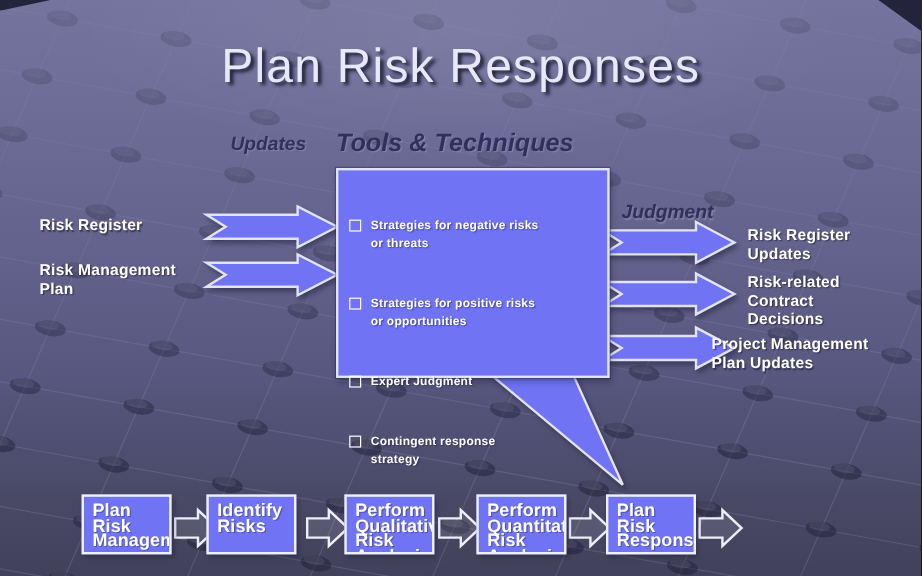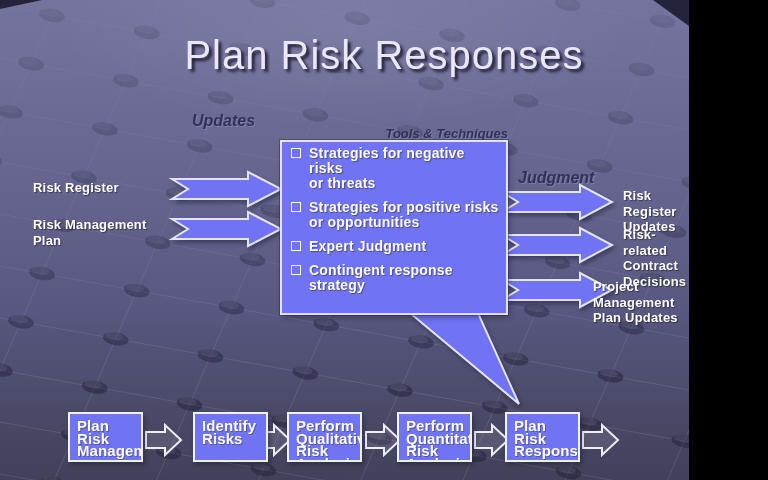--- a/index.html
+++ b/index.html
@@ -1,17 +1,17 @@
 <!DOCTYPE html>
 <html style="--shape-fill: #6f73f4; --shape-border: #e2e4f4; --title-text: #e8e8f8; --label-text: #30305e; --body-text: #ffffff; --background-top: #74749f; --background-bottom: #41415b;"><head>
 <meta charset="utf-8">
 <style>
   html,body{margin:0;padding:0;background:#000;}
   .slide{
-    position:relative;width:689px;height:480px;overflow:hidden;
+    position:relative;width:768px;height:480px;overflow:hidden;
     font-family:"Liberation Sans", sans-serif;
     background:
       radial-gradient(ellipse 60% 30% at 50% 6%, rgba(255,255,255,0.07), rgba(255,255,255,0) 70%),
       linear-gradient(180deg,#74749f 0%, #6d6d98 18%, #63638d 42%, #575780 65%, #4a4a68 85%, #41415b 100%);
   }
   .bg-pattern{
     position:absolute;left:0;top:0;width:768px;height:480px;
     -webkit-mask-image:linear-gradient(180deg, rgba(0,0,0,0.30) 0%, rgba(0,0,0,0.55) 45%, #000 78%);
     mask-image:linear-gradient(180deg, rgba(0,0,0,0.30) 0%, rgba(0,0,0,0.55) 45%, #000 78%);
   }
@@ -25,21 +25,21 @@
   .title{
     position:absolute;left:0;top:33px;width:768px;text-align:center;
     font-size:40px;letter-spacing:1px;color:var(--title-text,#e8e8f8);
     text-shadow:3px 3px 3px rgba(18,18,40,0.85);
   }
   .section-label{
     position:absolute;font-style:italic;font-weight:600;font-size:16px;
     color:var(--label-text,#30305e);text-shadow:1px 1px 1px rgba(255,255,255,0.18);
   }
   .lbl-inputs{left:192px;top:112px;}
-  .lbl-tools{left:280px;top:126px;width:228px;text-align:right;font-size:13px;}
+  .lbl-tools{left:280px;top:108px;width:228px;text-align:left;font-size:21px;}
   .lbl-outputs{left:518px;top:169px;}
 
   .io-text{
     position:absolute;color:var(--body-text,#fff);font-size:13px;font-weight:700;
     line-height:15.5px;letter-spacing:0.2px;text-shadow:1px 1px 1px rgba(18,18,42,0.55);
   }
   .in-1{left:33px;top:180px;}
   .in-2{left:33px;top:217px;}
   .out-1{left:623px;top:188px;}
   .out-2{left:623px;top:227px;}
@@ -53,35 +53,35 @@
   .flow-arrow{fill:rgba(255,255,255,0.10);stroke:#eceef8;stroke-width:2;}
 
   .tt-box{
     position:absolute;left:280px;top:140px;width:228px;height:175px;box-sizing:border-box;
     background:var(--shape-fill,#6f73f4);border:2px solid var(--shape-border,#e2e4f4);
     box-shadow:0 0 0 1px rgba(28,28,60,0.35), 2px 3px 5px rgba(15,15,35,0.30);
   }
   .tt-list{list-style:none;margin:0;padding:4px 4px 0 8px;}
   .tt-list li{
     position:relative;padding-left:19px;margin-bottom:9px;
-    color:var(--body-text,#fff);font-size:14px;font-weight:700;line-height:15px;
-    letter-spacing:0.2px;text-shadow:1px 1px 1px rgba(25,25,70,0.45);
+    color:var(--body-text,#fff);font-size:10px;font-weight:700;line-height:15px;
+    letter-spacing:0.2px;text-shadow:1px 1px 1px rgba(25,25,70,0.45);margin-top:35px;
   }
   .sq{position:absolute;left:1px;top:2px;width:8px;height:8px;
       border:1.5px solid #fff;display:inline-block;background:transparent;}
 
   .flow-box{
     position:absolute;top:412px;width:75px;height:50px;box-sizing:border-box;
     background:var(--shape-fill,#6f73f4);border:2px solid #eef0fa;
     box-shadow:2px 3px 4px rgba(15,15,35,0.35);
     color:var(--body-text,#fff);font-size:15px;font-weight:600;line-height:12.5px;
     padding:6px 2px 0 7px;letter-spacing:0.1px;overflow:hidden;
     text-shadow:1px 1px 0 rgba(25,25,70,0.35);
   }
-  .fb-1{left:68px;} .fb-2{left:193px;} .fb-3{left:287px;}
+  .fb-1{left:68px;} .fb-2{left:172px;} .fb-3{left:287px;}
   .fb-4{left:397px;} .fb-5{left:505px;} .fb-6{left:615px;}
 </style>
 </head>
 <body>
 
 <div class="slide">
 
   <svg class="bg-pattern" viewBox="0 0 768 480" xmlns="http://www.w3.org/2000/svg">
       <line x1="0" y1="-150" x2="768" y2="-11.759999999999991" class="lat"></line>
       <line x1="0" y1="-98" x2="768" y2="40.24000000000001" class="lat"></line>

